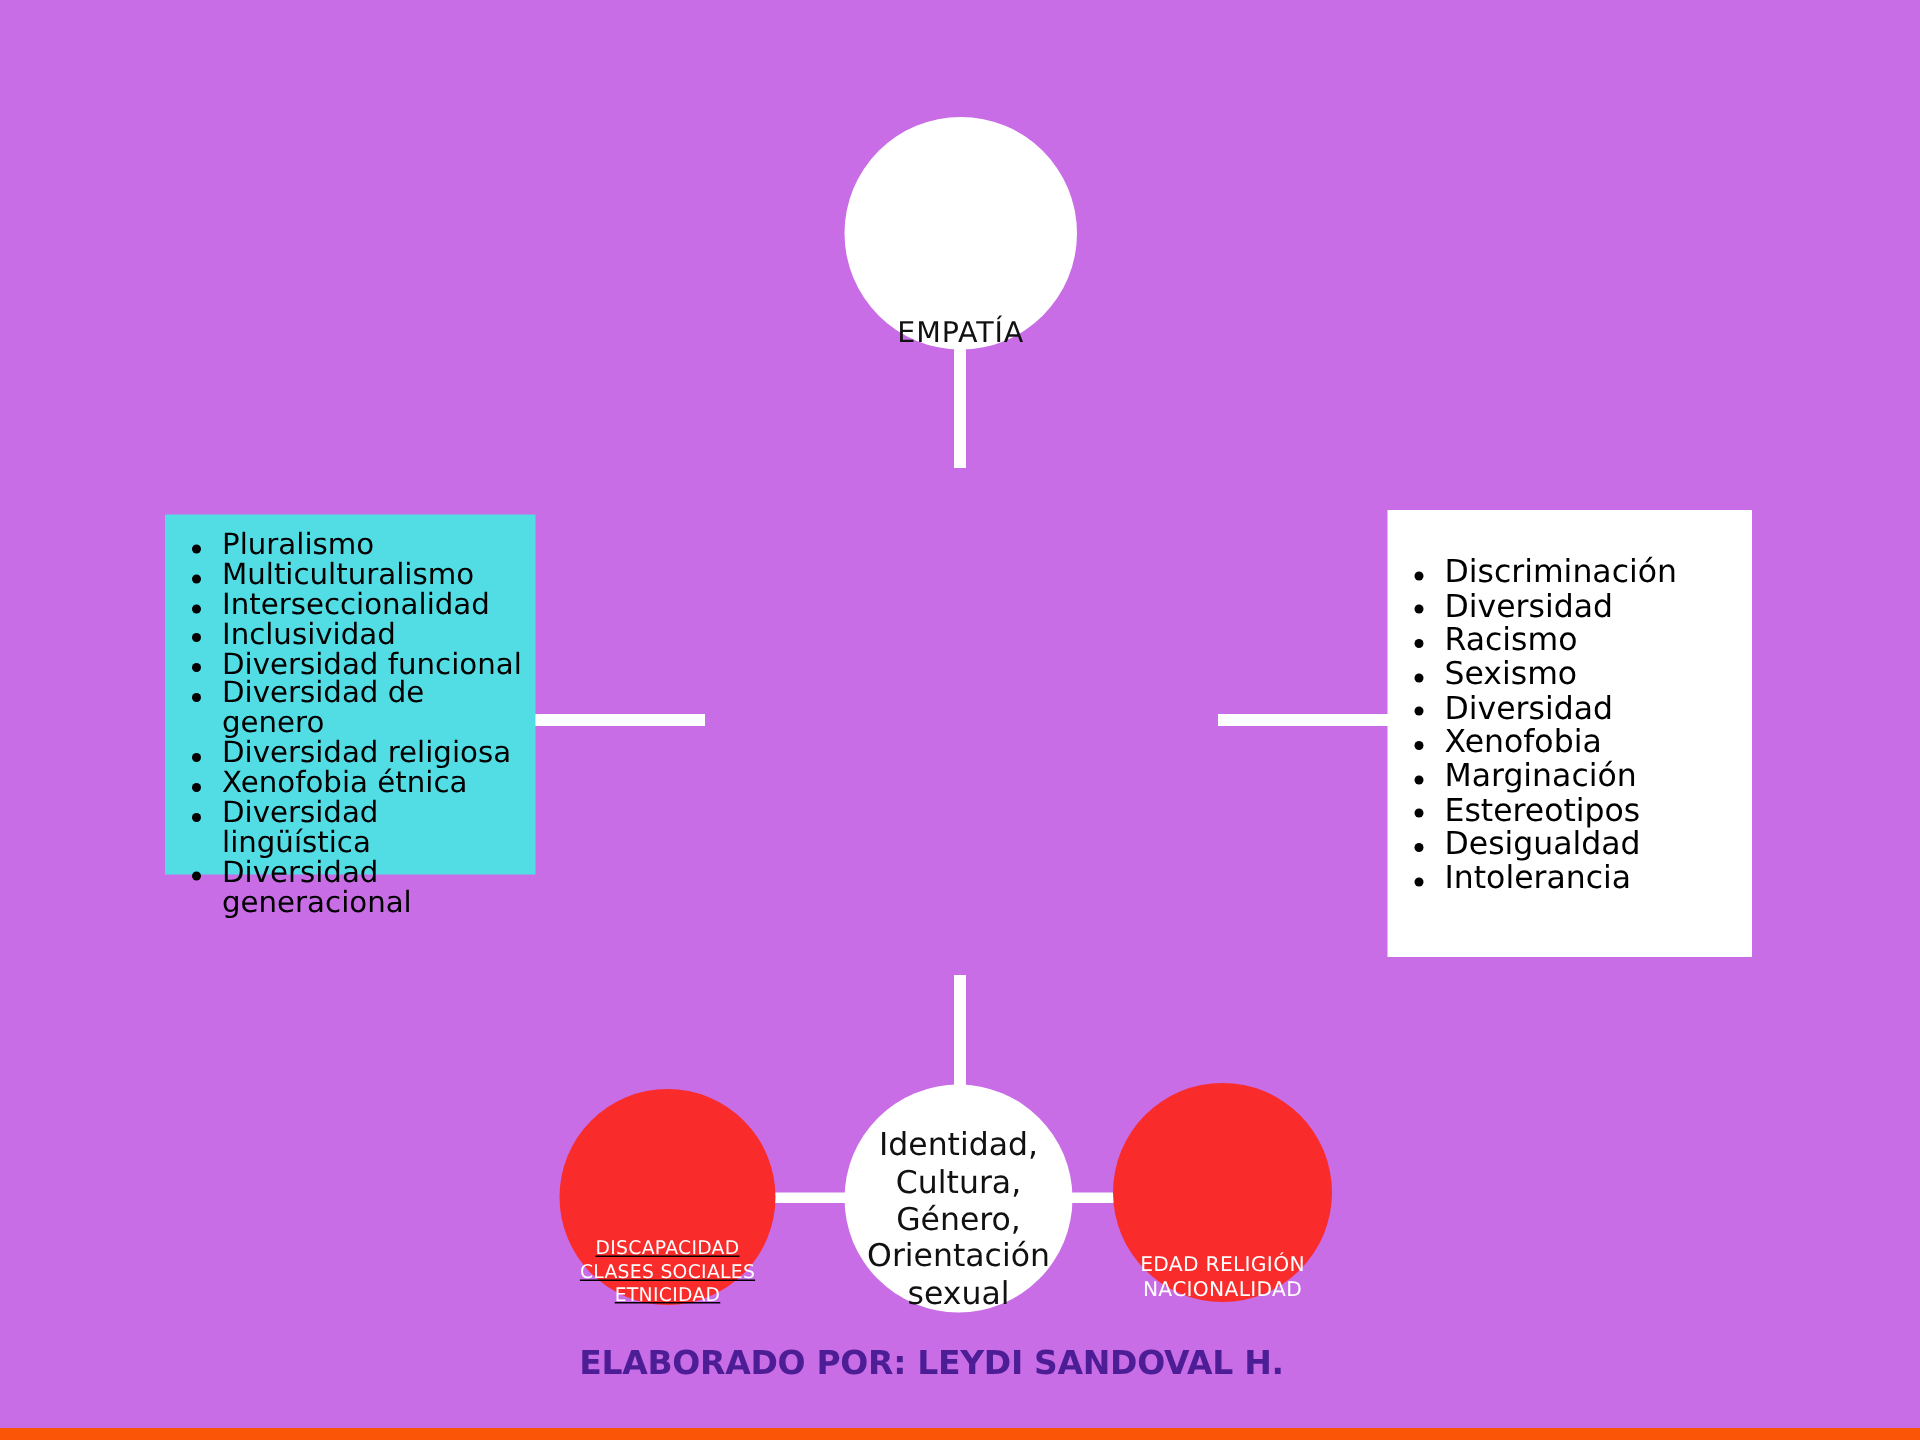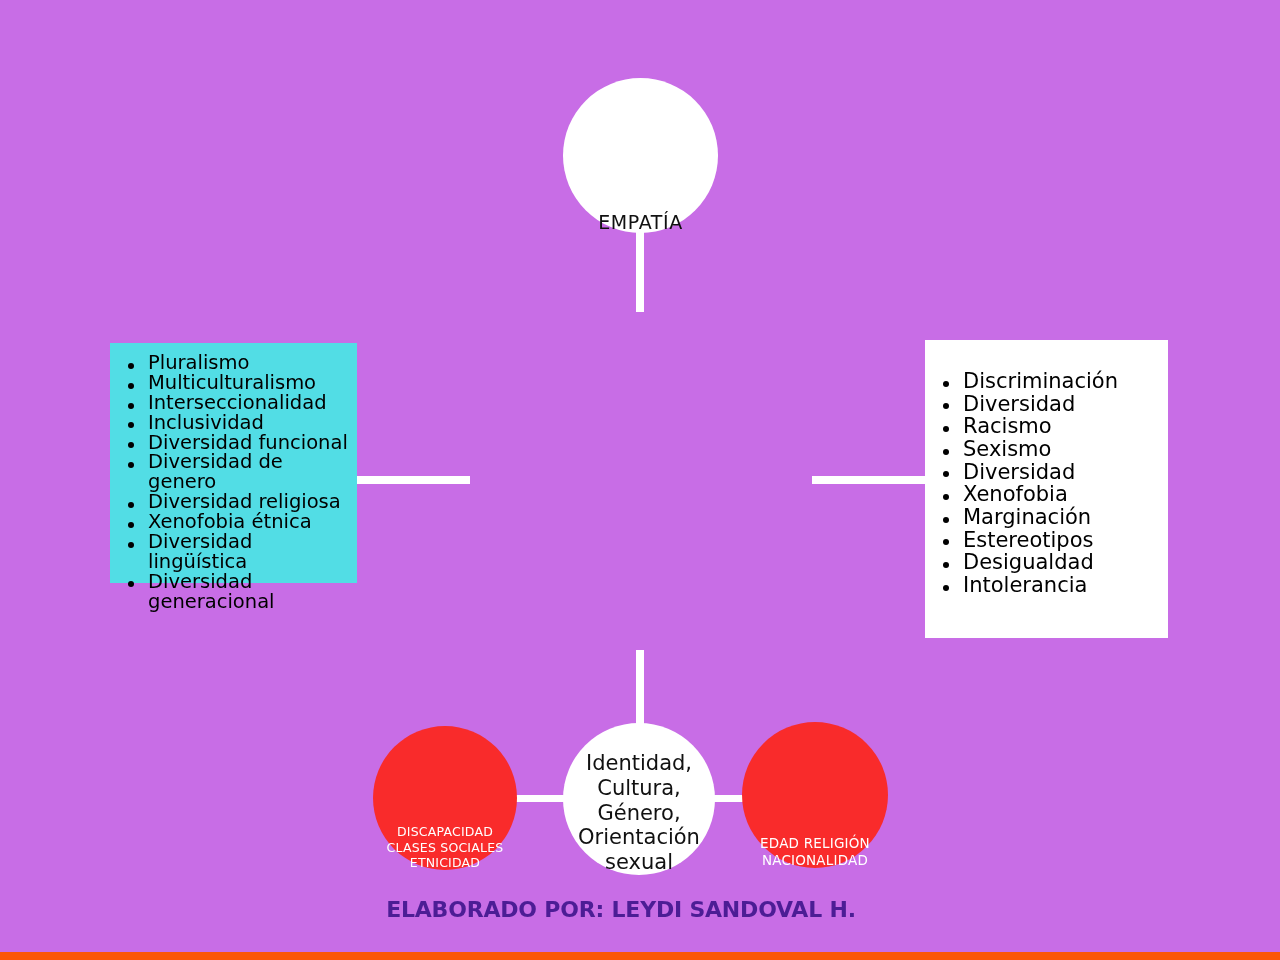--- a/index.html
+++ b/index.html
@@ -132,20 +132,21 @@
     line-height: 1.18;
   }
 
   #circle-bottom-left {
     left: 373px;
     top: 726px;
     width: 144px;
     height: 144px;
     background: #f92b2b;
     z-index: 2;
+    text-decoration: underline;
   }
   #circle-bottom-left .label {
     font-size: 12.5px;
     color: #ffffff;
     line-height: 1.22;
     letter-spacing: 0.2px;
   }
 
   #circle-bottom-right {
     left: 742px;

